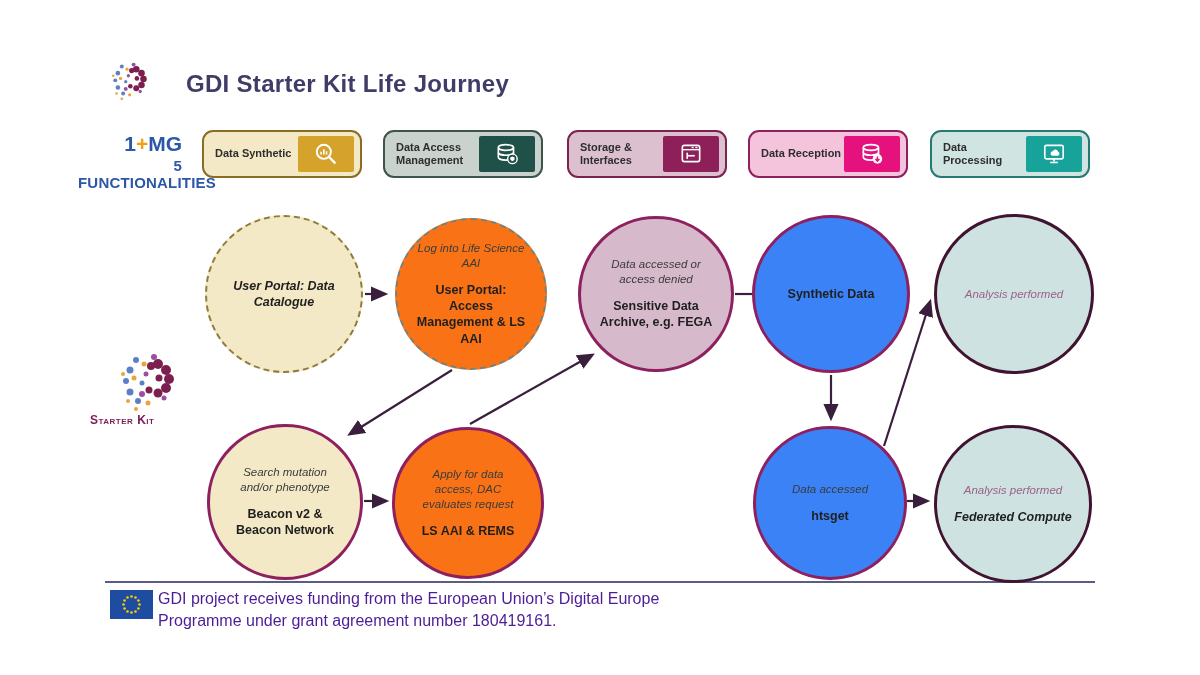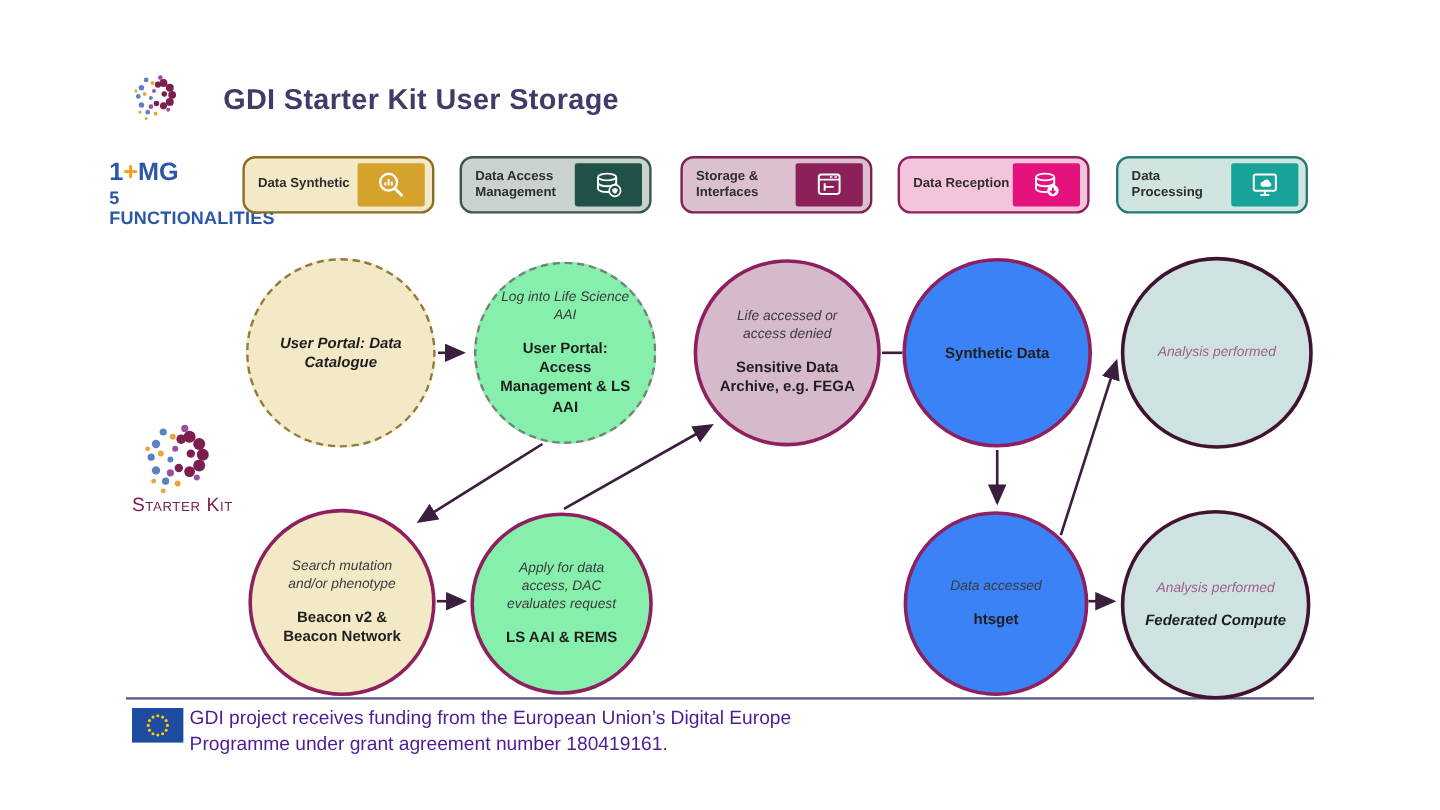--- a/index.html
+++ b/index.html
@@ -5,48 +5,48 @@
   html,body{margin:0;padding:0;width:1200px;height:675px;background:#ffffff;
     font-family:"Liberation Sans",sans-serif;overflow:hidden;position:relative}
   .canvas{position:absolute;inset:0}
 
   
   .gdi-logo{position:absolute;left:110px;top:60px;width:42px;height:42px}
   .page-title{position:absolute;left:186px;top:70px;font-size:24px;font-weight:bold;
     color:#3f3d68;letter-spacing:.3px}
 
   
-  .onemg{position:absolute;left:91px;top:133px;width:104px;text-align:left;color:#2c57a7}
+  .onemg{position:absolute;left:78px;top:133px;width:104px;text-align:right;color:#2c57a7}
   .onemg .big{font-size:21px;font-weight:bold;line-height:1}
   .onemg .big .plus{color:#f59f0e}
   .onemg .cap{font-size:15px;font-weight:bold;letter-spacing:.2px;margin-top:3px}
 
   .fbox{position:absolute;top:130px;height:48px;width:160px;border-radius:11px;
     display:flex;align-items:center;justify-content:space-between;
     padding:0 6px 0 11px;box-sizing:border-box;border:2px solid #555}
   .fbox-label{font-size:11px;font-weight:bold;color:#2e2e2e;line-height:1.2;width:84px}
   .fbox-icon{width:56px;height:36px;border-radius:2px;display:flex;align-items:center;justify-content:center}
   .fb1{left:202px;background:#f3e9c6;border-color:#8a6d22}
   .fb2{left:383px;background:#c9d2cc;border-color:#3c544b}
   .fb3{left:567px;background:#dcc0cf;border-color:#7c2150}
   .fb4{left:748px;background:#f4c3dc;border-color:#8e2060}
   .fb5{left:930px;background:#d0e4e2;border-color:#257b74}
   .ib1{background:#d5a22b}.ib2{background:#1f5148}.ib3{background:#8d2058}
   .ib4{background:#e5127e}.ib5{background:#17a39a}
 
   
   .sk-logo{position:absolute;left:118px;top:350px;width:64px;height:64px}
-  .sk-label{position:absolute;left:90px;top:413px;width:124px;text-align:center;
-    font-variant:small-caps;font-weight:normal;font-size:16px;letter-spacing:.5px;color:#7a1c55}
+  .sk-label{position:absolute;left:90px;top:413px;width:124px;text-align:left;
+    font-variant:small-caps;font-weight:bold;font-size:12px;letter-spacing:.5px;color:#7a1c55}
 
   
   .circle{position:absolute;border-radius:50%;box-sizing:border-box;
     display:flex;flex-direction:column;align-items:center;justify-content:center;
     text-align:center;padding:0 17px;gap:11px;z-index:2}
-  .cream{background:#f3e9c6}.sage{background:#86efac}.mauve{background:#d6b9cb}
+  .cream{background:#f3e9c6}.sage{background:#f97316}.mauve{background:#d6b9cb}
   .pink{background:#3b82f6}.teal{background:#cfe2e2}
   .dashed-gold{border:2px dashed #8f7c3a}
   .dashed-gray{border:2px dashed #75817a}
   .solid{border:3px solid #8e2060}
   .solid-dark{border:3px solid #401330}
   .desc{font-style:italic;font-size:11.5px;color:#3b3b3b;line-height:1.3;font-weight:500}
   .teal .desc{color:#9c5f87}
   .tool{font-weight:bold;font-size:12.5px;color:#1f1f1f;line-height:1.3}
   .italic-tool{font-style:italic}
 
@@ -89,21 +89,21 @@
         <circle cx="18" cy="59" r="2" fill="#eaa43c"></circle>
     </g>
   </defs>
 </svg>
 
 <div class="canvas">
 
   <svg class="gdi-logo" viewBox="0 0 64 64">
       <use href="#dots"></use>
     </svg>
-  <div class="page-title">GDI Starter Kit User Storage</div>
+  <div class="page-title">GDI Starter Kit Life Journey</div>
 
   <div class="onemg">
     <div class="big"><span>1</span><span class="plus">+</span><span>MG</span></div>
     <div class="cap">5 FUNCTIONALITIES</div>
   </div>
 
   <div class="fbox fb1">
     <div class="fbox-label">Data Synthetic</div>
     <div class="fbox-icon ib1">
       <svg width="28" height="26" viewBox="0 0 24 24">
@@ -187,21 +187,21 @@
   </svg>
 
   <div class="circle cream dashed-gold" style="left:205px;top:215px;width:158px;height:158px">
     <div class="tool italic-tool">User Portal: Data Catalogue</div>
   </div>
   <div class="circle sage dashed-gray" style="left:395px;top:218px;width:152px;height:152px">
     <div class="desc">Log into Life Science AAI</div>
     <div class="tool">User Portal: Access Management &amp; LS AAI</div>
   </div>
   <div class="circle mauve solid" style="left:578px;top:216px;width:156px;height:156px">
-    <div class="desc">Life accessed or access denied</div>
+    <div class="desc">Data accessed or access denied</div>
     <div class="tool">Sensitive Data Archive, e.g. FEGA</div>
   </div>
   <div class="circle pink solid" style="left:752px;top:215px;width:158px;height:158px">
     <div class="tool">Synthetic Data</div>
   </div>
   <div class="circle teal solid-dark" style="left:934px;top:214px;width:160px;height:160px">
     <div class="desc">Analysis performed</div>
   </div>
 
   <div class="circle cream solid" style="left:207px;top:424px;width:156px;height:156px">

